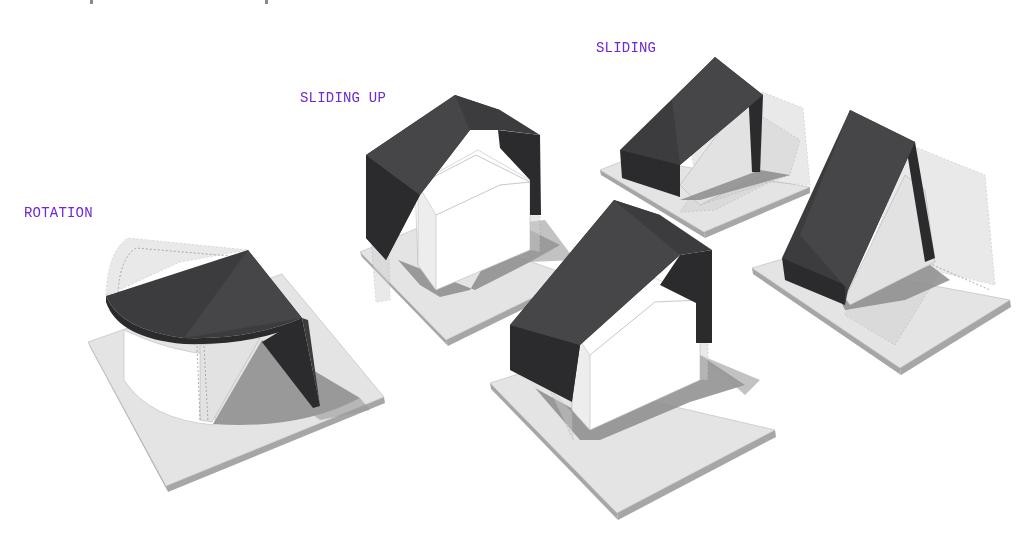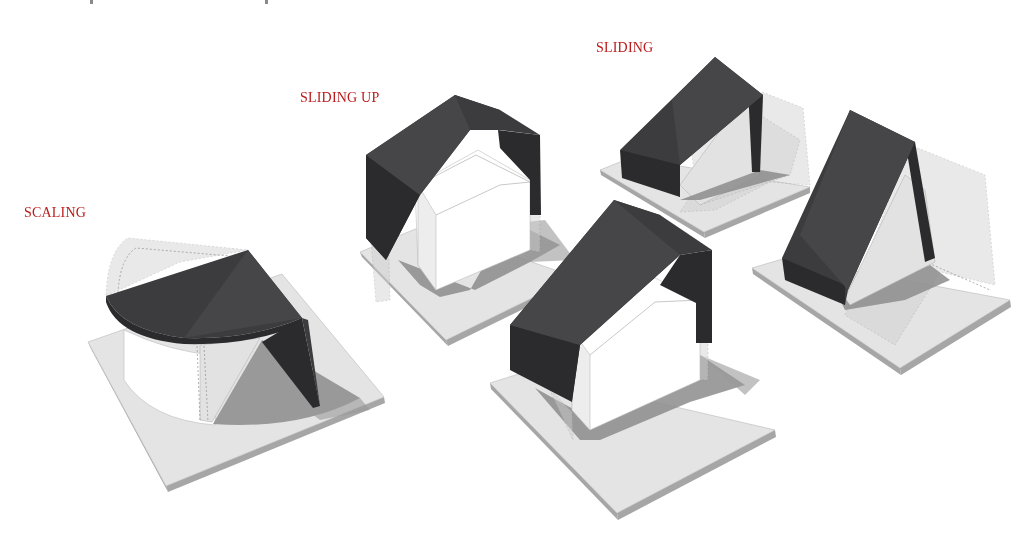--- a/index.html
+++ b/index.html
@@ -1,22 +1,22 @@
 <!DOCTYPE html>
 <html><head>
   <meta charset="utf-8">
   <style>
     html, body { margin: 0; padding: 0; background: #ffffff; }
     body { width: 1024px; height: 535px; overflow: hidden; position: relative; font-family: "Liberation Sans", sans-serif; }
     #stage { position: absolute; left: 0; top: 0; width: 1024px; height: 535px; }
     .label {
       position: absolute;
-      font-family: Liberation Serif, serif;
+      font-family: Liberation Mono, monospace;
       font-size: 14px;
-      color: #b91c1c;
+      color: #6d28d9;
       letter-spacing: 0.2px;
       white-space: nowrap;
     }
     .topmark { position: absolute; top: 0; width: 3px; height: 4px; background: #8a8a8a; }
   </style>
 </head>
 <body>
 
 <div id="stage">
 
@@ -146,16 +146,16 @@
 
       <polygon class="wall-grey" points="845,298 905,175 925,190 935,262 850,305"></polygon>
 
       <polygon class="roof" points="782,258 850,110 915,142 848,290 845,305"></polygon>
       <polygon class="roof-side" points="782,258 845,285 845,305 785,280"></polygon>
       <polygon class="roof-side" points="905,140 915,142 935,258 925,262"></polygon>
       <polygon class="roof-edge" points="850,110 915,142 848,290 800,235"></polygon>
     </g>
   </svg>
 
-  <div class="label" style="left:24px; top:205px;">SCALING</div>
+  <div class="label" style="left:24px; top:205px;">ROTATION</div>
   <div class="label" style="left:300px; top:90px;">SLIDING UP</div>
   <div class="label" style="left:596px; top:40px;">SLIDING</div>
 </div>
 
 </body></html>

